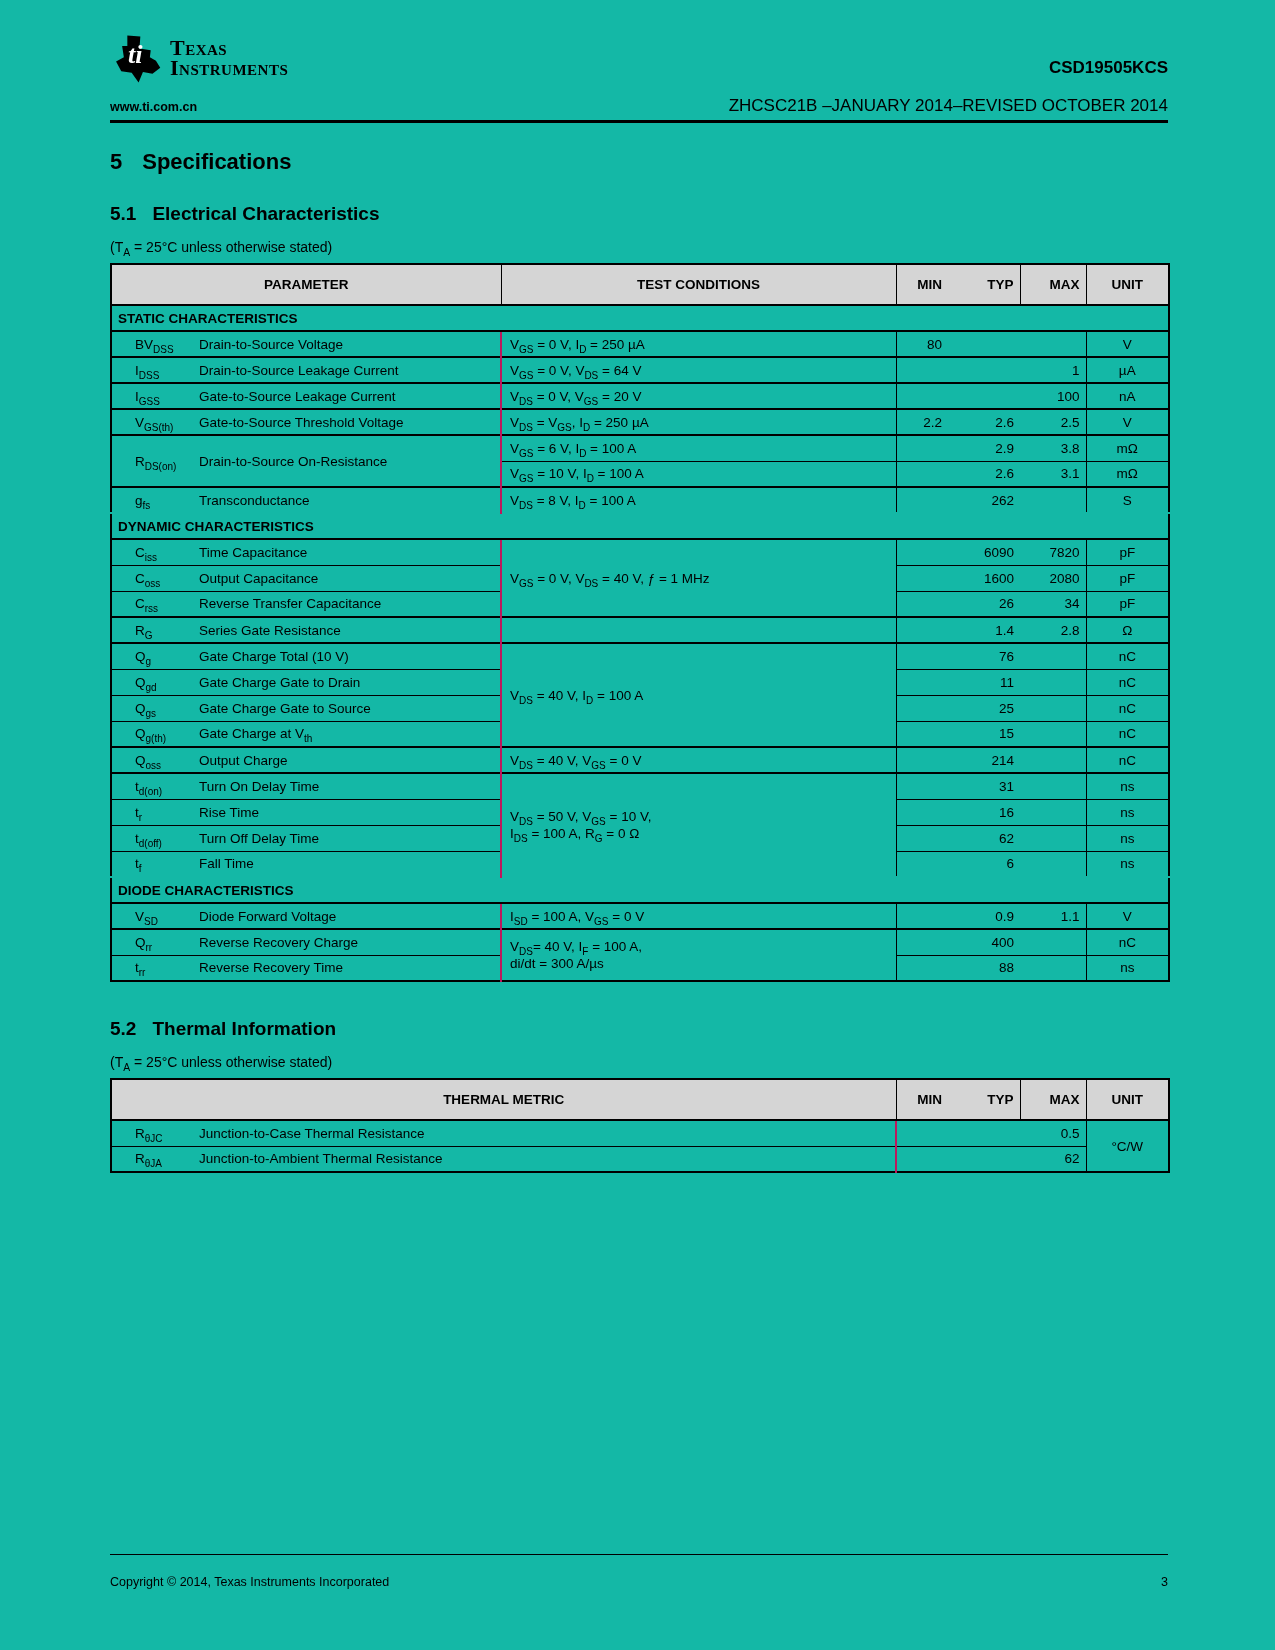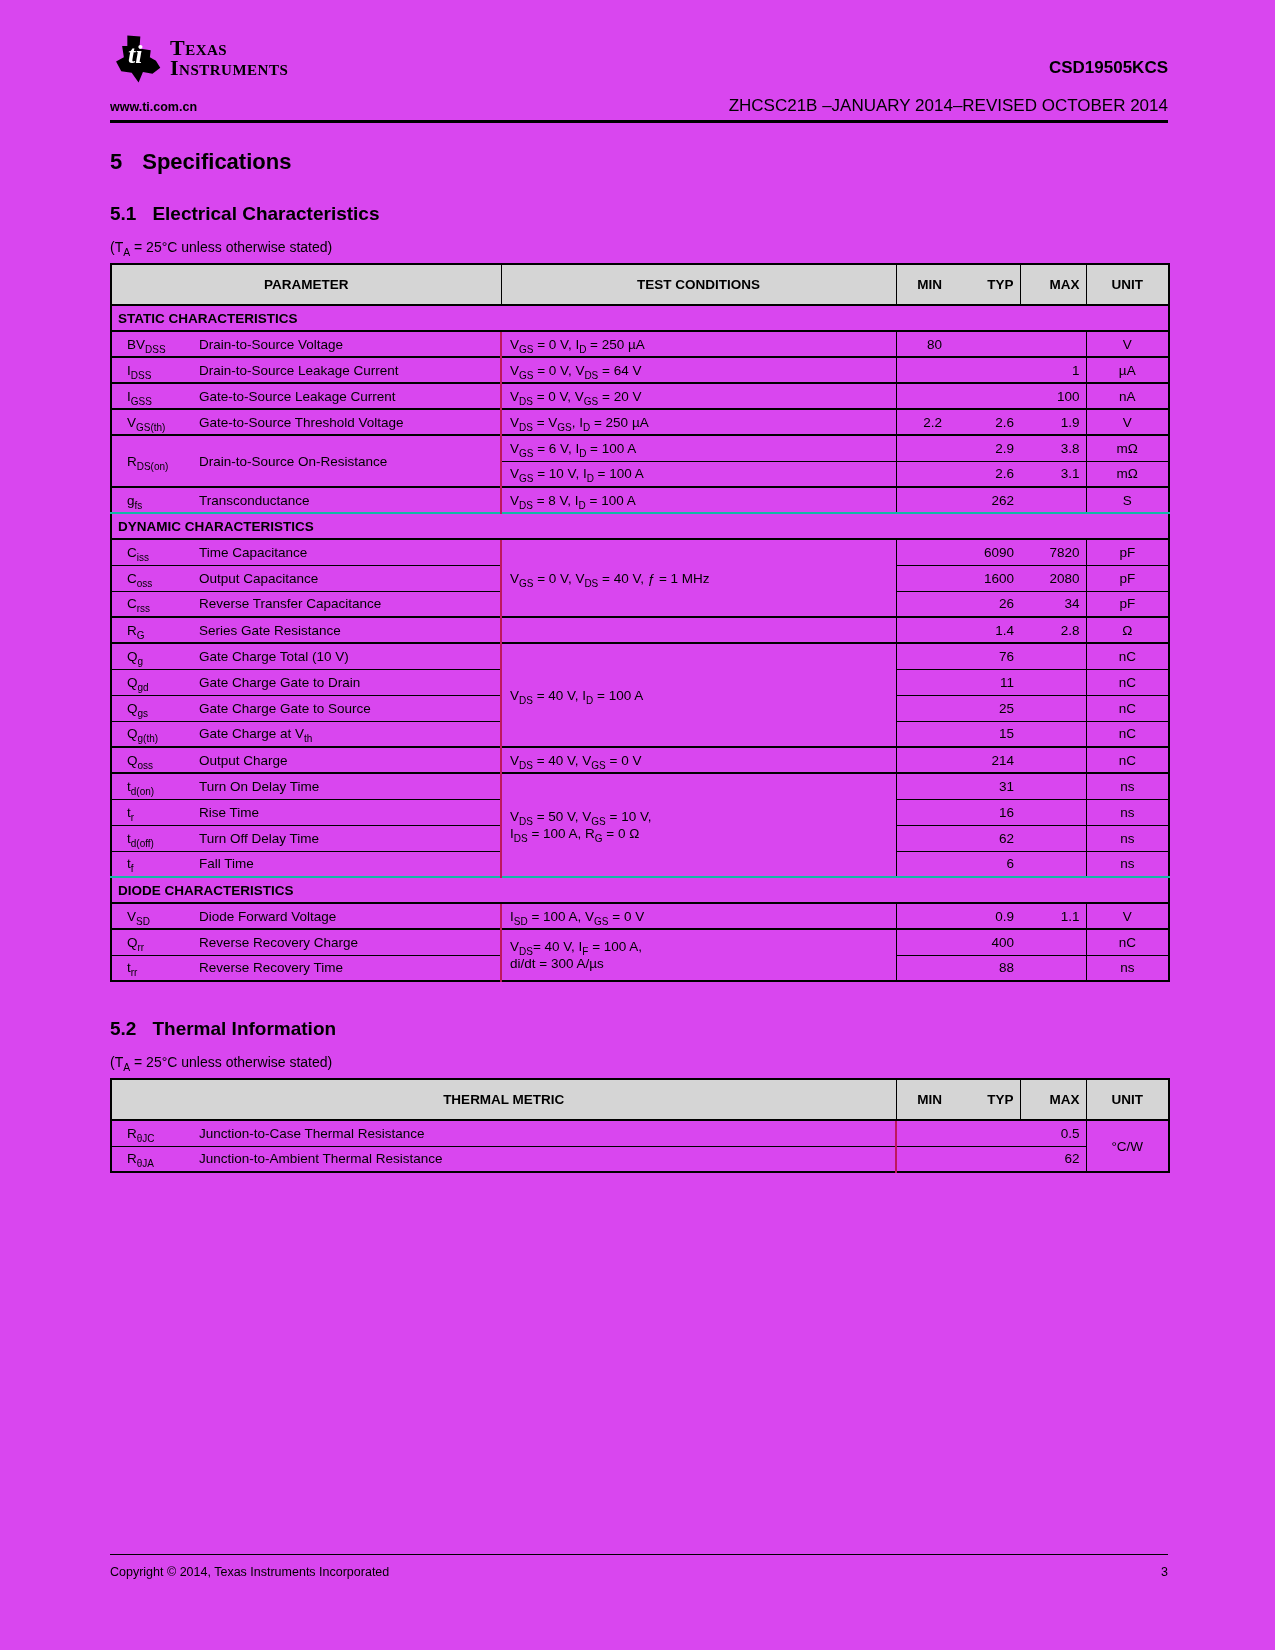--- a/index.html
+++ b/index.html
@@ -1,18 +1,18 @@
 <!DOCTYPE html>
 <html><head>
 <meta charset="utf-8">
 <style>
   * { margin:0; padding:0; box-sizing:border-box; }
   html,body { background:#ffffff; }
   .page {
-    position:relative; width:1275px; height:1650px; background:#d946ef;
+    position:relative; width:1275px; height:1650px; background:#14b8a6;
     font-family:"Liberation Sans", sans-serif; color:#000;
   }
   .content { position:absolute; left:110px; top:0; width:1058px; }
 
   
   .masthead { position:relative; padding-top:34px; height:96px; }
   .brand { display:flex; align-items:flex-start; gap:8px; }
   .ti-mark { width:52px; height:50px; }
   .brand-text {
     font-family:"Liberation Serif", serif; font-variant:small-caps;
@@ -40,32 +40,32 @@
   th {
     background:#d5d5d5; font-weight:bold; height:27px;
     border-bottom:2px solid #000; padding:12px 6px; text-align:center;
   }
   th.num { text-align:right; border-left:none; }
   th.t-max { border-left:1px solid #000; }
   th.t-unit { border-left:1px solid #000; }
   th.t-cond { border-left:1px solid #000; border-right:1px solid #000; }
   td { height:26px; border-top:1px solid #000; padding:0 6px; line-height:15px; }
   tr.g > td { border-top-width:2px; }
-  td.sym { padding-left:15px; }
+  td.sym { padding-left:23px; }
   td.name { border-right:2px solid #be185d; padding-left:8px; }
   td.cond { border-right:1px solid #000; padding-left:8px; white-space:pre-line; line-height:17px; }
   td.min, td.typ { text-align:right; padding-right:6px; }
   td.max { text-align:right; padding-right:6px; border-right:1px solid #000; }
   td.unit { text-align:center; }
   td.section { border-top:2px solid #14b8a6; border-bottom:2px solid #000;
                font-weight:bold; padding-left:6px; }
 
   
   .footer { position:absolute; left:110px; top:1554px; width:1058px;
-            border-top:1px solid #000; padding-top:10px;
+            border-top:1px solid #000; padding-top:20px;
             display:flex; justify-content:space-between; font-size:12.5px; }
 </style>
 </head>
 <body>
 
 <div class="page">
   <div class="content">
 
     <div class="masthead">
       <div class="brand">
@@ -148,21 +148,21 @@
         <td class="max">100</td>
         <td class="unit">nA</td>
       </tr>
 
       <tr class="g">
         <td class="sym">V<sub>GS(th)</sub></td>
         <td class="name">Gate-to-Source Threshold Voltage</td>
         <td class="cond">V<sub>DS</sub> = V<sub>GS</sub>, I<sub>D</sub> = 250 µA</td>
         <td class="min">2.2</td>
         <td class="typ">2.6</td>
-        <td class="max">1.9</td>
+        <td class="max">2.5</td>
         <td class="unit">V</td>
       </tr>
 
       <tr class="g">
         <td class="sym" rowspan="2">R<sub>DS(on)</sub></td>
         <td class="name" rowspan="2">Drain-to-Source On-Resistance</td>
         <td class="cond">V<sub>GS</sub> = 6 V, I<sub>D</sub> = 100 A</td>
         <td class="min"></td>
         <td class="typ">2.9</td>
         <td class="max">3.8</td>

